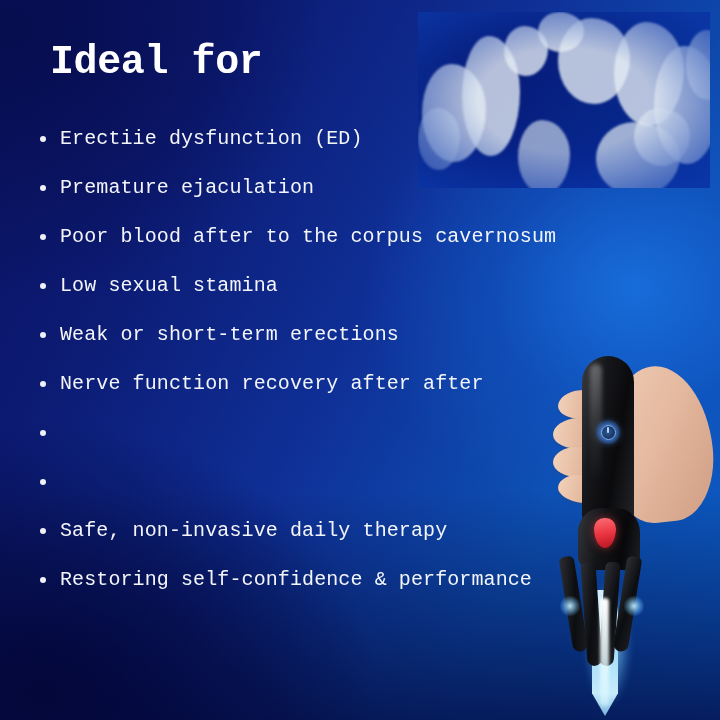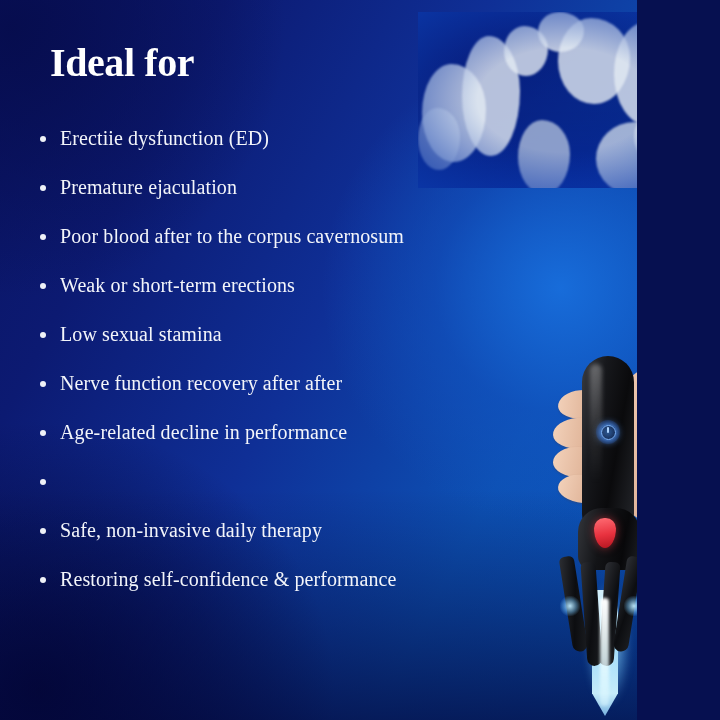--- a/index.html
+++ b/index.html
@@ -1,22 +1,22 @@
 <!DOCTYPE html>
 <html><head>
 <meta charset="utf-8">
 <style>
   html,body{margin:0;padding:0;background:#061050;}
   *{box-sizing:border-box;}
 
   .canvas{
     position:relative;
-    width:637px;height:720px;
+    width:720px;height:720px;
     overflow:hidden;
-    font-family:Liberation Serif, serif;
+    font-family:Liberation Mono, monospace;
     background:#0a1468;
   }
 
   
   .bg-base{
     position:absolute;inset:0;
     background:linear-gradient(118deg,#0a1362 0%,#0c1a72 22%,#0f2f96 48%,#0d51b4 74%,#0b5bc4 100%);
   }
   .bg-glow{
     position:absolute;inset:0;
@@ -289,33 +289,32 @@
     <li class="bullet">
       <span class="dot"></span>
       <span class="txt">Premature ejaculation</span>
     </li>
     <li class="bullet">
       <span class="dot"></span>
       <span class="txt">Poor blood after to the corpus cavernosum</span>
     </li>
     <li class="bullet">
       <span class="dot"></span>
+      <span class="txt">Low sexual stamina</span>
+    </li>
+    <li class="bullet">
+      <span class="dot"></span>
       <span class="txt">Weak or short-term erections</span>
     </li>
     <li class="bullet">
       <span class="dot"></span>
-      <span class="txt">Low sexual stamina</span>
-    </li>
-    <li class="bullet">
-      <span class="dot"></span>
       <span class="txt">Nerve function recovery after after</span>
     </li>
     <li class="bullet">
       <span class="dot"></span>
-      <span class="txt">Age-related decline in performance</span>
     </li>
     <li class="bullet">
       <span class="dot"></span>
     </li>
     <li class="bullet">
       <span class="dot"></span>
       <span class="txt">Safe, non-invasive daily therapy</span>
     </li>
     <li class="bullet">
       <span class="dot"></span>

